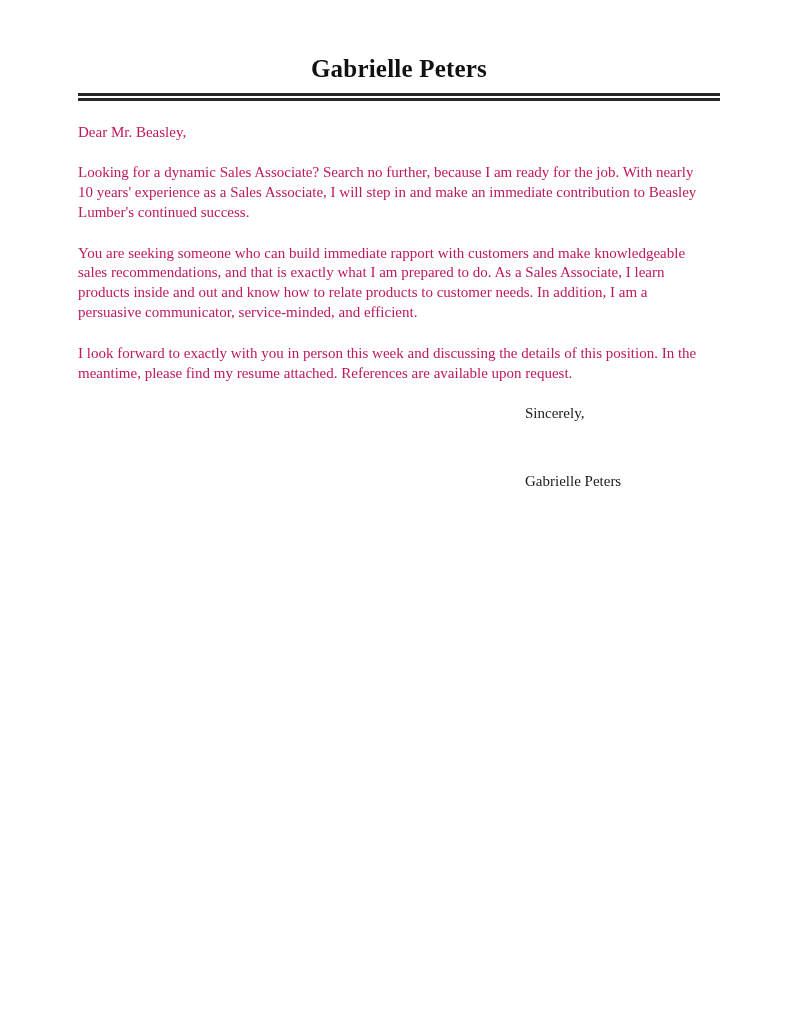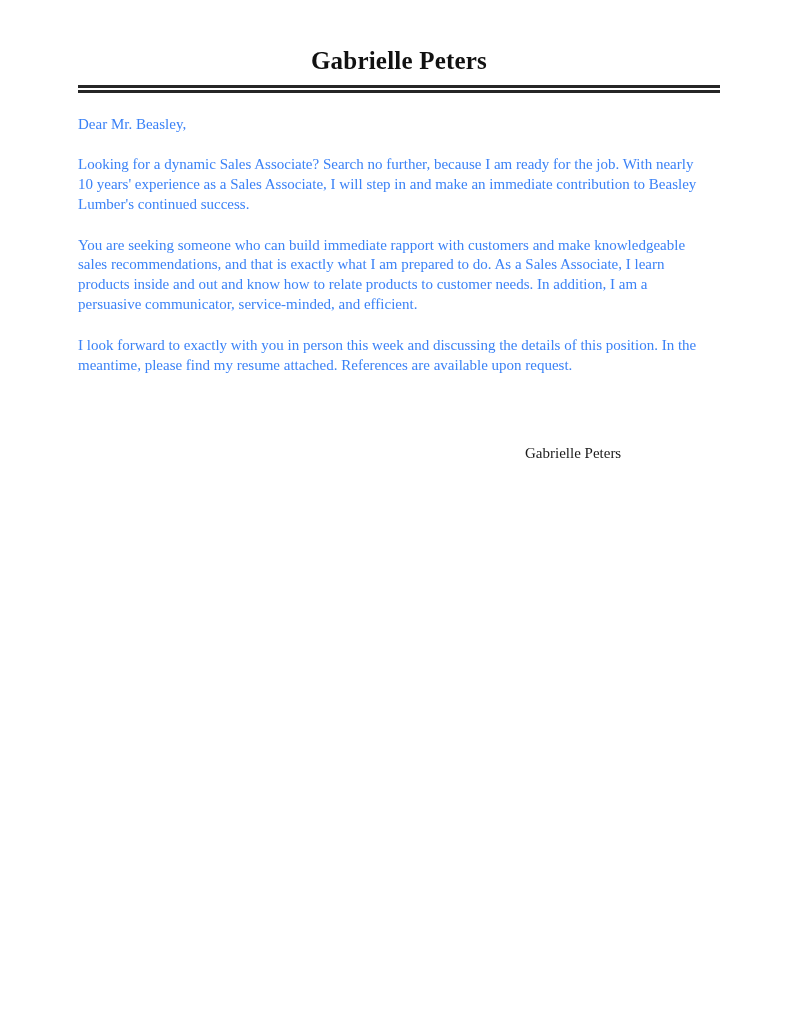--- a/index.html
+++ b/index.html
@@ -20,21 +20,21 @@
     width: 800px;
     height: 1035px;
     background: #ffffff;
     box-sizing: border-box;
     overflow: hidden;
   }
 
   .sheet {
     position: absolute;
     left: 78px;
-    top: 0;
+    top: 8px;
     width: 642px;
   }
 
   
   .letterhead {
     padding-top: 46px;
   }
 
   .name-heading {
     font-size: 25px;
@@ -68,21 +68,21 @@
   }
   .contact-line {
     display: block;
   }
 
   
   .letter-body {
     margin-top: 22px;
     font-size: 15px;
     line-height: 1.32;
-    color: #3b82f6;
+    color: #be185d;
     text-align: left;
   }
 
   .salutation {
     margin: 0 0 21px 0;
   }
 
   .body-paragraph {
     margin: 0 13px 21px 0;
   }
@@ -123,17 +123,18 @@
       <p class="salutation">Dear Mr. Beasley,</p>
 
       <p class="body-paragraph">Looking for a dynamic Sales Associate? Search no further, because I am ready for the job. With nearly 10 years' experience as a Sales Associate, I will step in and make an immediate contribution to Beasley Lumber's continued success.</p>
 
       <p class="body-paragraph">You are seeking someone who can build immediate rapport with customers and make knowledgeable sales recommendations, and that is exactly what I am prepared to do. As a Sales Associate, I learn products inside and out and know how to relate products to customer needs. In addition, I am a persuasive communicator, service-minded, and efficient.</p>
 
       <p class="body-paragraph">I look forward to exactly with you in person this week and discussing the details of this position. In the meantime, please find my resume attached. References are available upon request.</p>
     </section>
 
     <section class="closing-block">
+      <p class="closing-salutation">Sincerely,</p>
       <p class="signature-name">Gabrielle Peters</p>
     </section>
 
   </div>
 </div>
 
 </body></html>

